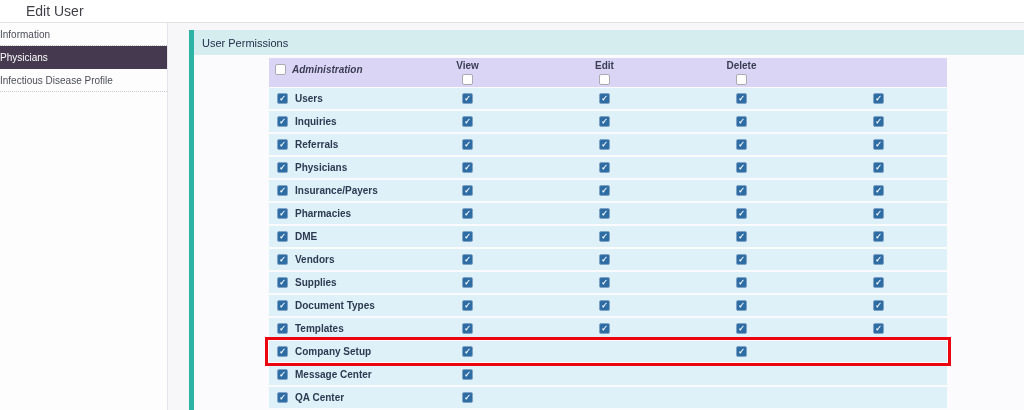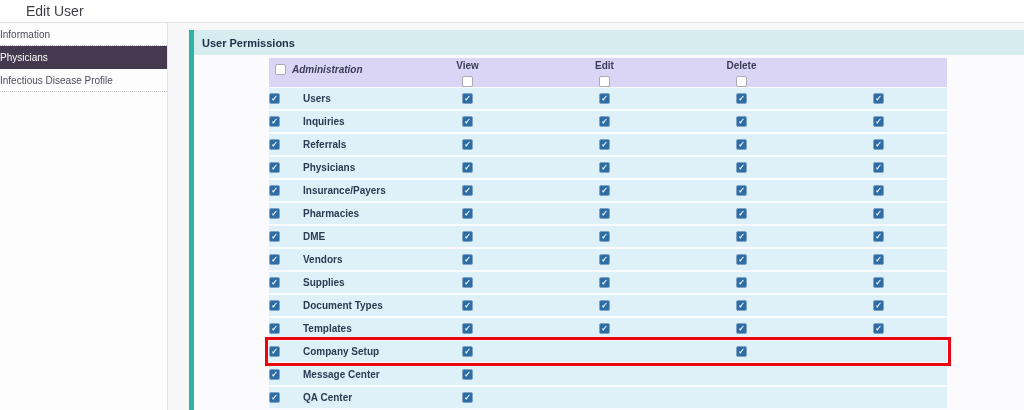--- a/index.html
+++ b/index.html
@@ -57,21 +57,21 @@
     border-left: 5px solid #2cb3a4;
   }
   .panel-header {
     height: 25px;
     background: #d6edf0;
     display: flex; align-items: center;
     padding-left: 8px;
   }
   .panel-header .panel-title {
     font-size: 11px;
-    font-weight: 700;
+    font-weight: 400;
     color: #22304a;
   }
 
   
   .perm-table {
     margin: 3px 0 0 75px;
     width: 678px;
   }
   .grid-row {
     display: grid;
@@ -87,39 +87,39 @@
     display: flex; align-items: flex-end;
     padding: 0 0 6px 6px;
     gap: 6px;
     font-style: italic;
   }
   .group-label {
     font-size: 10px; font-weight: 700; color: #3c3c55;
   }
   .col-head {
     display: flex; flex-direction: column;
-    align-items: center; justify-content: space-between;
+    align-items: center; justify-content: flex-start;
     gap: 3px;
     padding-top: 3px;
     height: 29px;
   }
   .col-head .col-label {
     font-size: 10px; font-weight: 700; color: #3c3c55;
     line-height: 10px;
   }
 
   .tbody .trow {
     background: #def1f8;
     height: 21px;
     margin-bottom: 2px;
   }
   .label-cell {
     display: flex; align-items: center;
-    padding-left: 0;
-    gap: 23px;
+    padding-left: 8px;
+    gap: 7px;
   }
   .row-label {
     font-size: 10px; font-weight: 700; color: #2c3a52;
     white-space: nowrap;
   }
   .perm-cell {
     display: flex; align-items: center; justify-content: center;
     height: 21px;
   }
 

